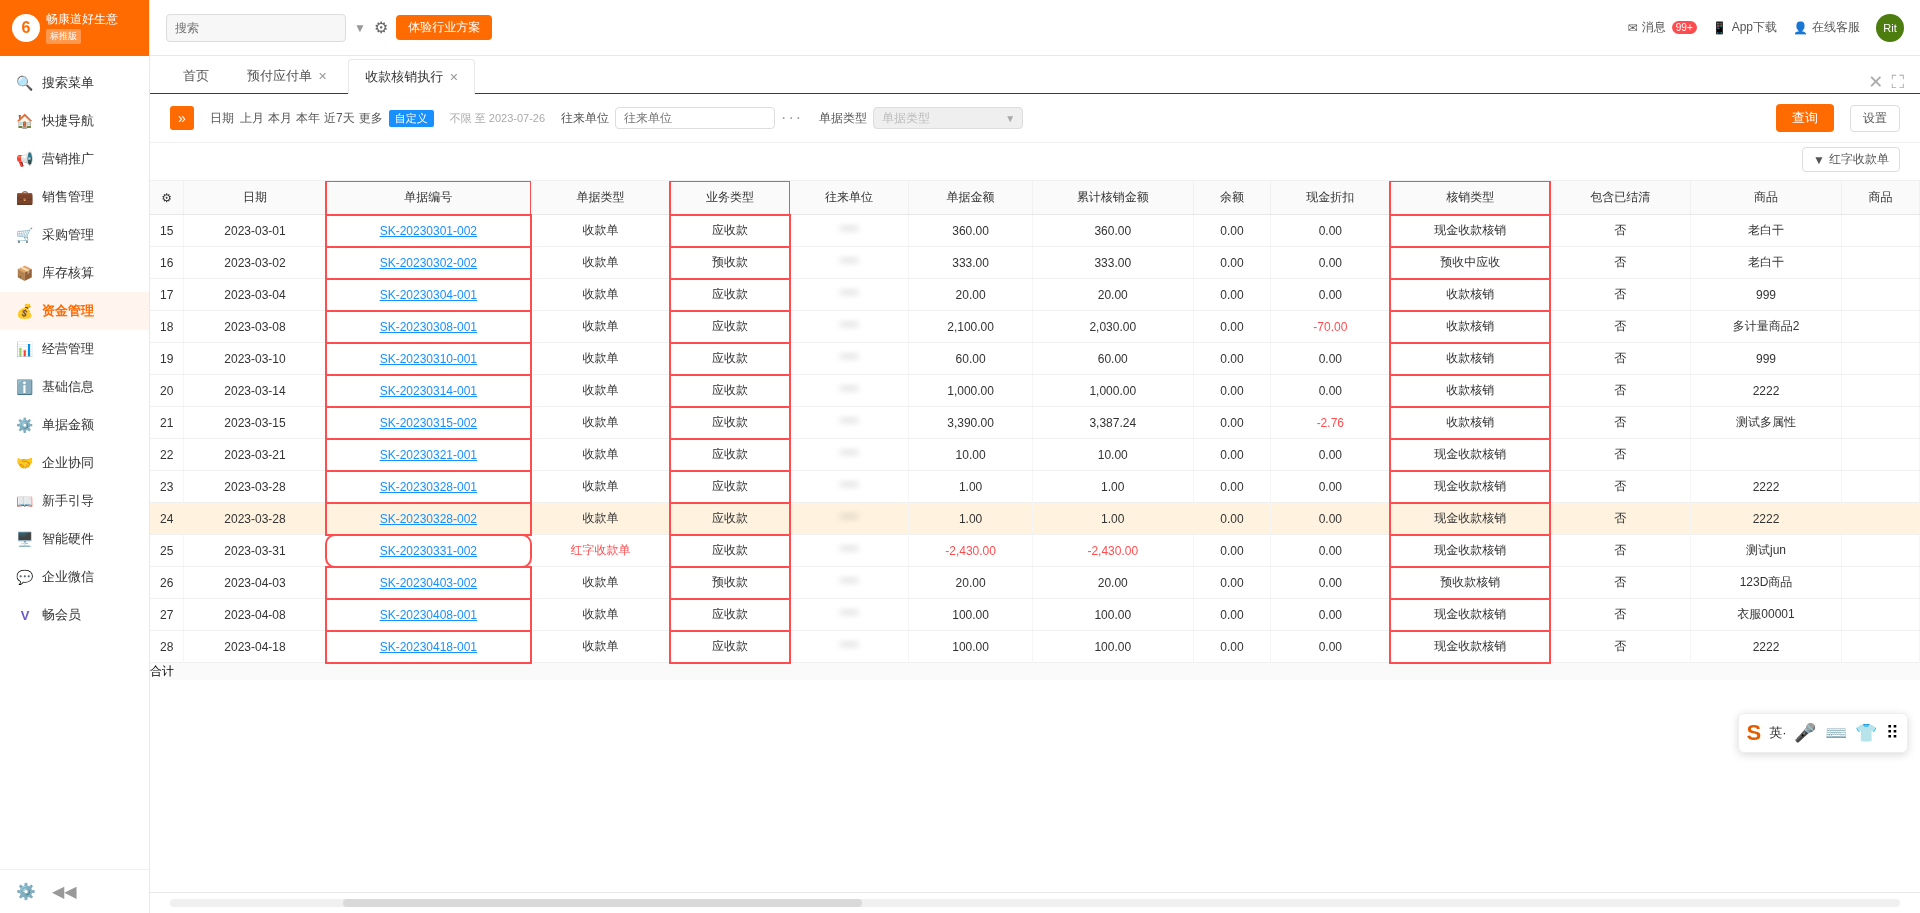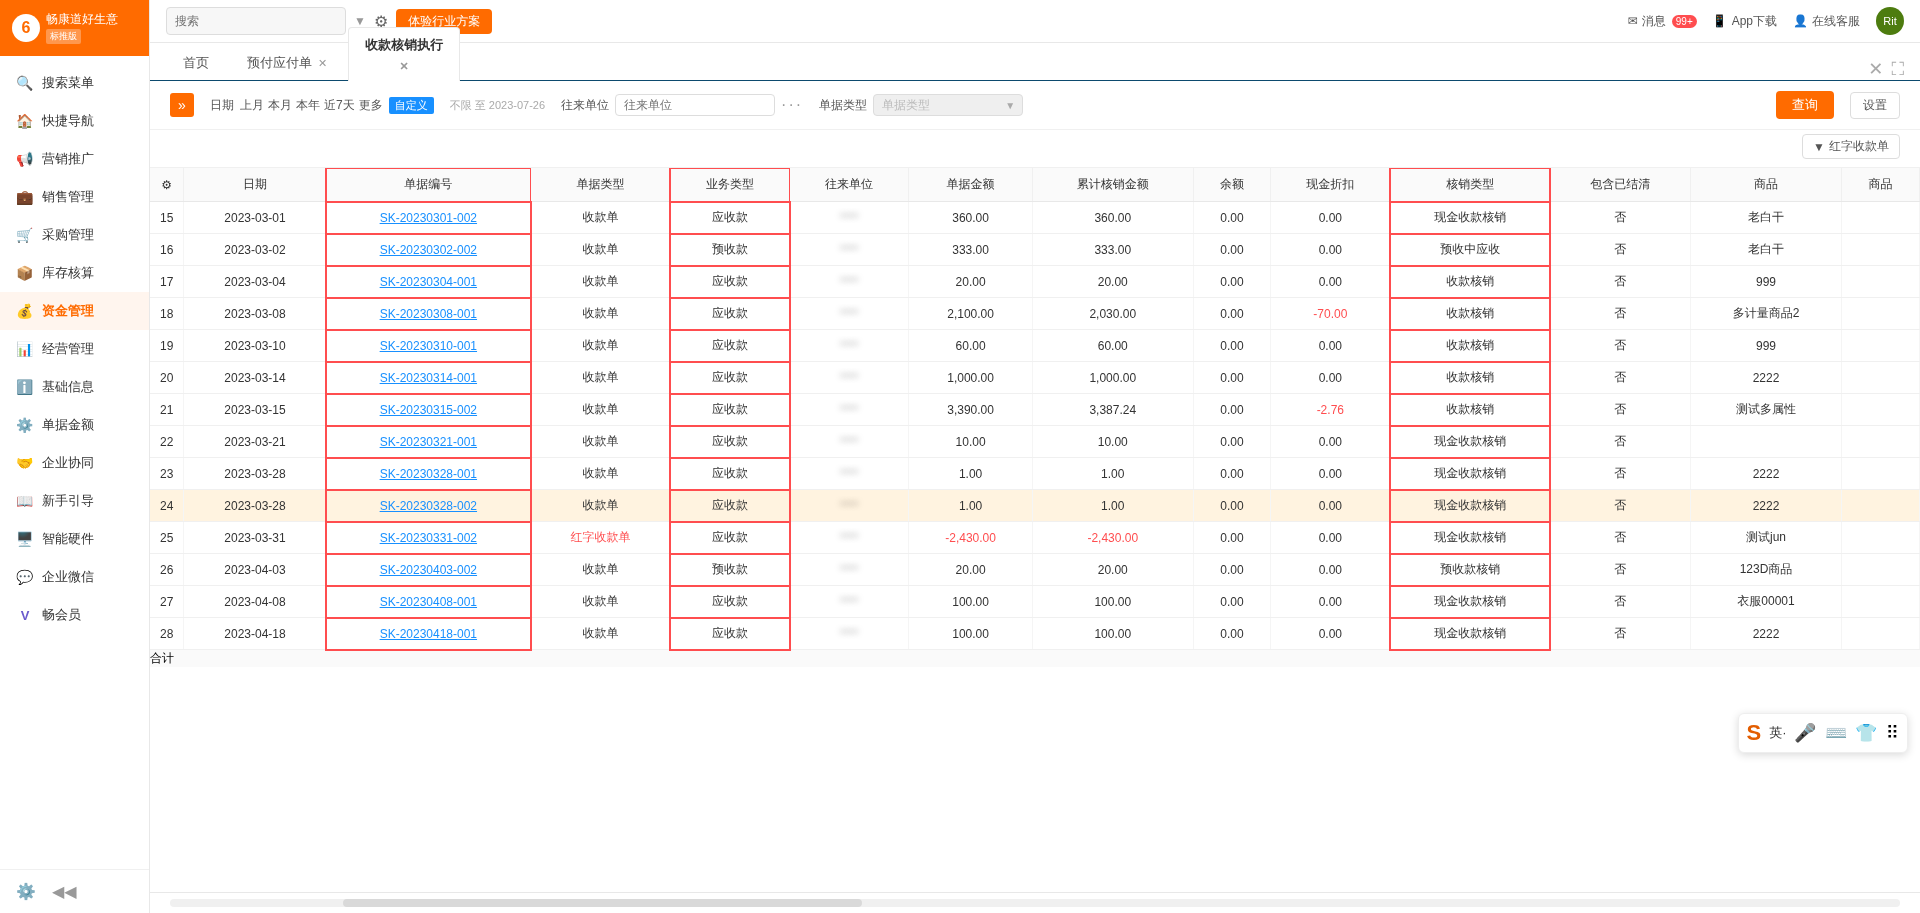--- a/index.html
+++ b/index.html
@@ -16,35 +16,35 @@
     .sidebar-item { display: flex; align-items: center; gap: 8px; padding: 10px 16px; cursor: pointer; color: #333; font-size: 13px; }
     .sidebar-item.active { background: #fff5ee; color: #ff6b00; font-weight: bold; }
     .sidebar-item .icon { font-size: 14px; width: 18px; text-align: center; }
     .sidebar-footer { padding: 12px 16px; display: flex; align-items: center; gap: 16px; border-top: 1px solid #f0f0f0; }
     .sidebar-footer .icon { font-size: 16px; color: #999; cursor: pointer; }
 
     
     .main { flex: 1; display: flex; flex-direction: column; overflow: hidden; }
 
     
-    .topbar { height: 43px; background: #fff; border-bottom: 1px solid #e8e8e8; display: flex; align-items: center; padding: 0 16px; gap: 8px; }
+    .topbar { height: 56px; background: #fff; border-bottom: 1px solid #e8e8e8; display: flex; align-items: center; padding: 0 16px; gap: 8px; }
     .topbar-left { display: flex; align-items: center; gap: 8px; flex: 1; }
     .topbar-input { width: 180px; height: 28px; border: 1px solid #ddd; border-radius: 4px; padding: 0 8px; font-size: 12px; background: #f7f7f7; }
     .topbar-arrow { color: #999; font-size: 12px; }
     .topbar-gear { color: #666; font-size: 16px; cursor: pointer; }
     .topbar-solution { background: #ff6b00; color: #fff; border: none; border-radius: 4px; padding: 4px 12px; font-size: 12px; cursor: pointer; }
     .topbar-right { display: flex; align-items: center; gap: 16px; }
     .topbar-right-item { display: flex; align-items: center; gap: 4px; color: #555; font-size: 12px; cursor: pointer; }
     .badge { background: #ff4d4f; color: #fff; border-radius: 8px; padding: 1px 4px; font-size: 10px; margin-left: 2px; }
     .topbar-avatar { width: 28px; height: 28px; background: #4d7c0f; border-radius: 50%; display: flex; align-items: center; justify-content: center; color: #fff; font-size: 11px; }
 
     
     .tabs { height: 38px; background: #fff; border-bottom: 1px solid #0c4a6e; display: flex; align-items: flex-end; padding: 0 16px; }
     .tab { padding: 8px 16px 8px 16px; font-size: 13px; cursor: pointer; border: 1px solid transparent; border-bottom: none; border-radius: 4px 4px 0 0; margin-right: 4px; color: #555; display: flex; align-items: center; gap: 6px; }
-    .tab.active { background: #fff; border-color: #e8e8e8; border-bottom-color: #fff; color: #333; font-weight: 700; margin-bottom: -1px; flex-direction: column; }
+    .tab.active { background: #fff; border-color: #e8e8e8; border-bottom-color: #fff; color: #333; font-weight: 400; margin-bottom: -1px; }
     .tab .close { font-size: 11px; color: #999; }
     .tabs-right { margin-left: auto; display: flex; align-items: center; gap: 8px; }
     .tabs-right .icon { font-size: 16px; color: #999; cursor: pointer; }
 
     
     .content { flex: 1; overflow: hidden; display: flex; flex-direction: column; background: #f5f5f5; }
     .content-header { background: #fff; padding: 14px 20px 10px; border-bottom: 1px solid #e8e8e8; display: flex; align-items: center; justify-content: space-between; }
     .content-title { font-size: 16px; font-weight: bold; color: #333; }
     .content-header-actions { display: flex; gap: 8px; }
     .btn-outline { border: 1px solid #ddd; background: #fff; border-radius: 4px; padding: 4px 10px; font-size: 12px; cursor: pointer; display: flex; align-items: center; gap: 4px; color: #555; }
@@ -438,21 +438,21 @@
               <td>0.00</td>
               <td>0.00</td>
               <td style="outline: rgb(255, 77, 79) solid 2px; outline-offset: -1px;">现金收款核销</td>
               <td>否</td>
               <td>2222</td>
               <td></td>
             </tr>
             <tr>
               <td>25</td>
               <td>2023-03-31</td>
-              <td class="link-cell" style="outline: rgb(255, 77, 79) solid 2px; outline-offset: -1px;">SK-20230331-002</td>
+              <td class="link-cell" style="outline: rgb(255, 77, 79) solid 2px; outline-offset: -1px; border-radius: 9px;">SK-20230331-002</td>
               <td class="red-text">红字收款单</td>
               <td style="outline: rgb(255, 77, 79) solid 2px; outline-offset: -1px;">应收款</td>
               <td class="blurred">****</td>
               <td class="red-text">-2,430.00</td>
               <td class="red-text">-2,430.00</td>
               <td>0.00</td>
               <td>0.00</td>
               <td style="outline: rgb(255, 77, 79) solid 2px; outline-offset: -1px;">现金收款核销</td>
               <td>否</td>
               <td>测试jun</td>

